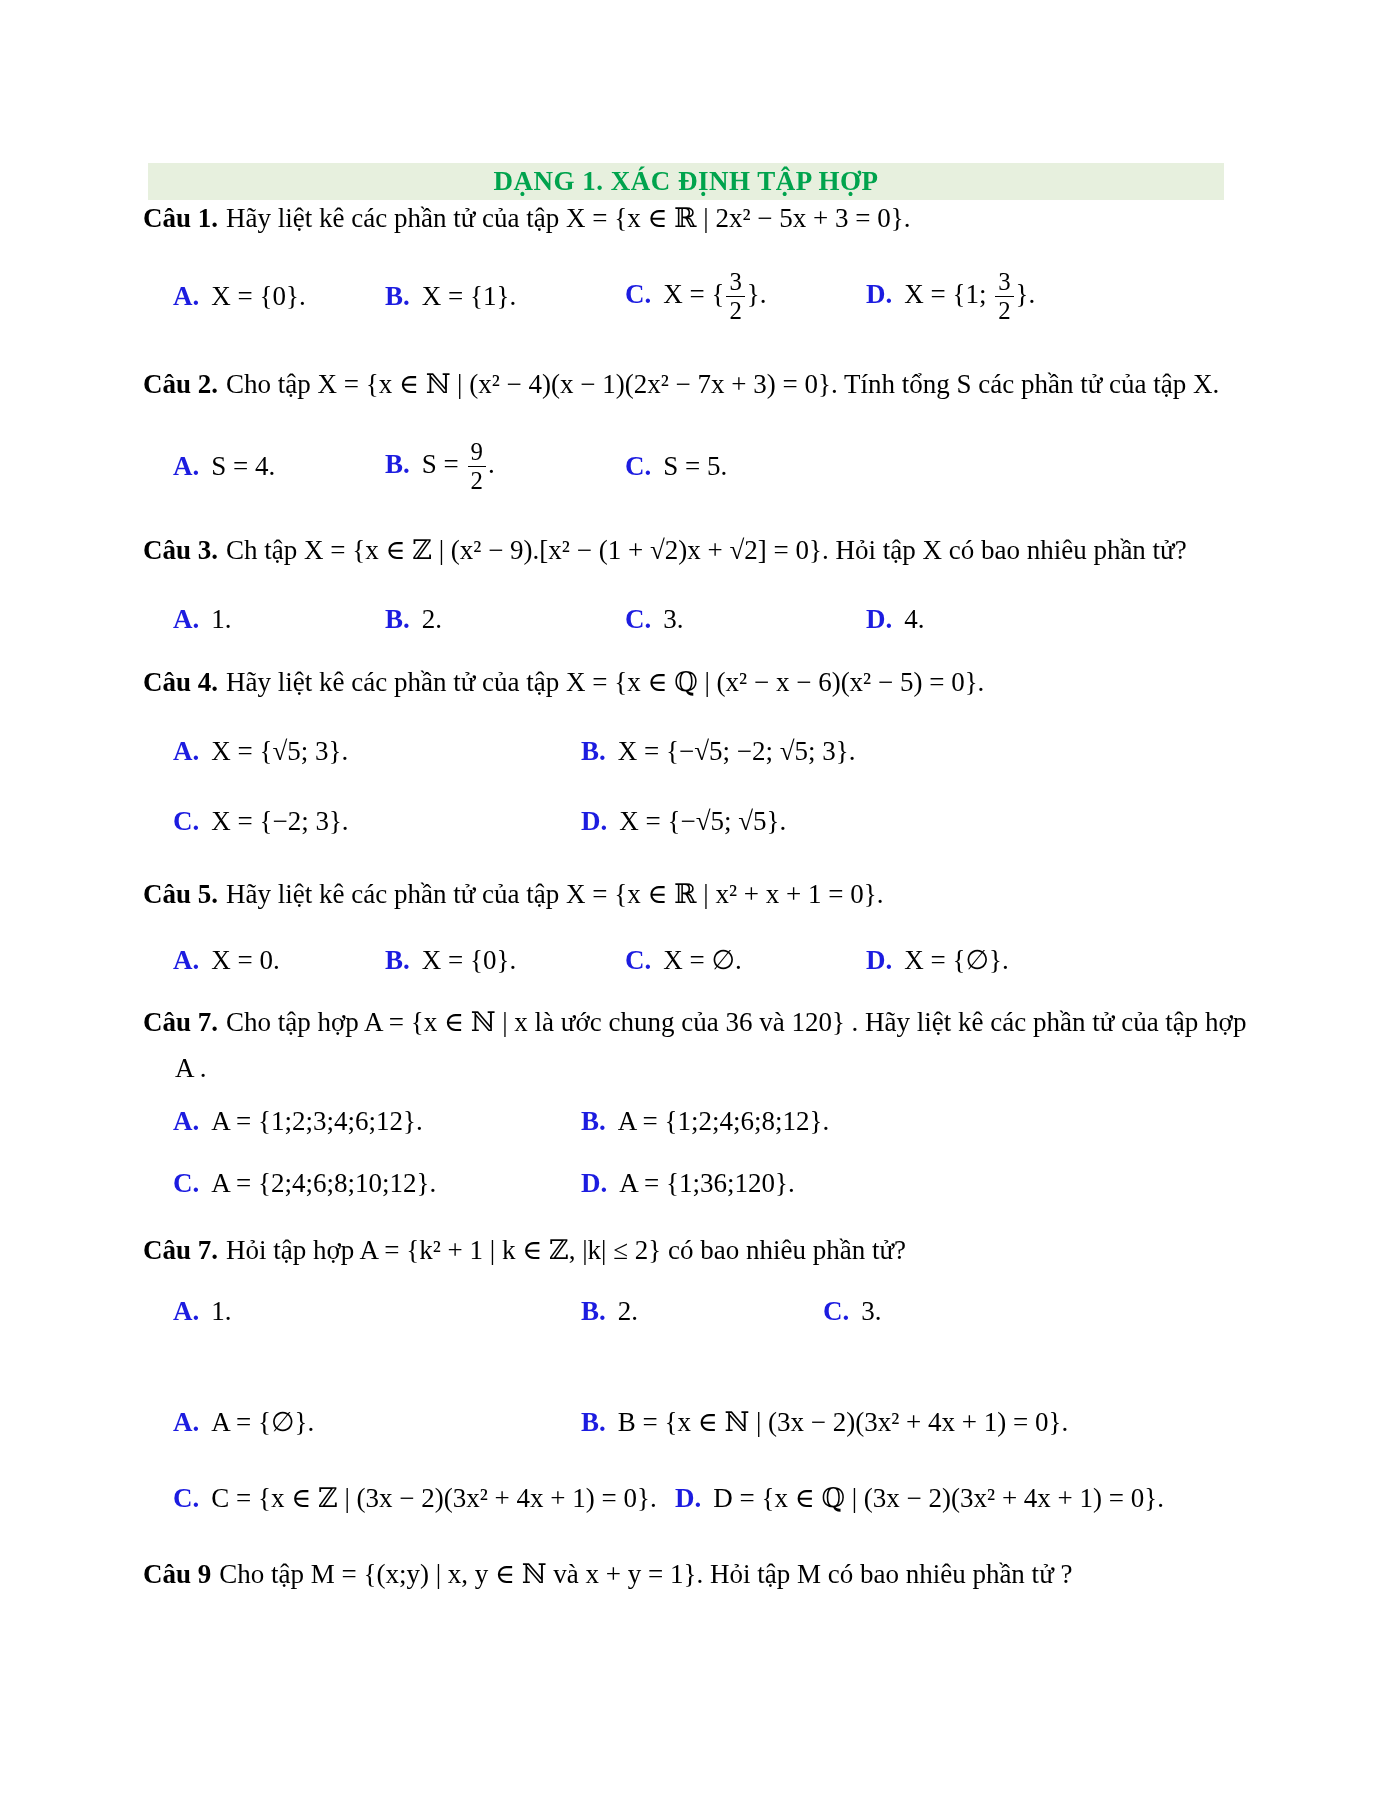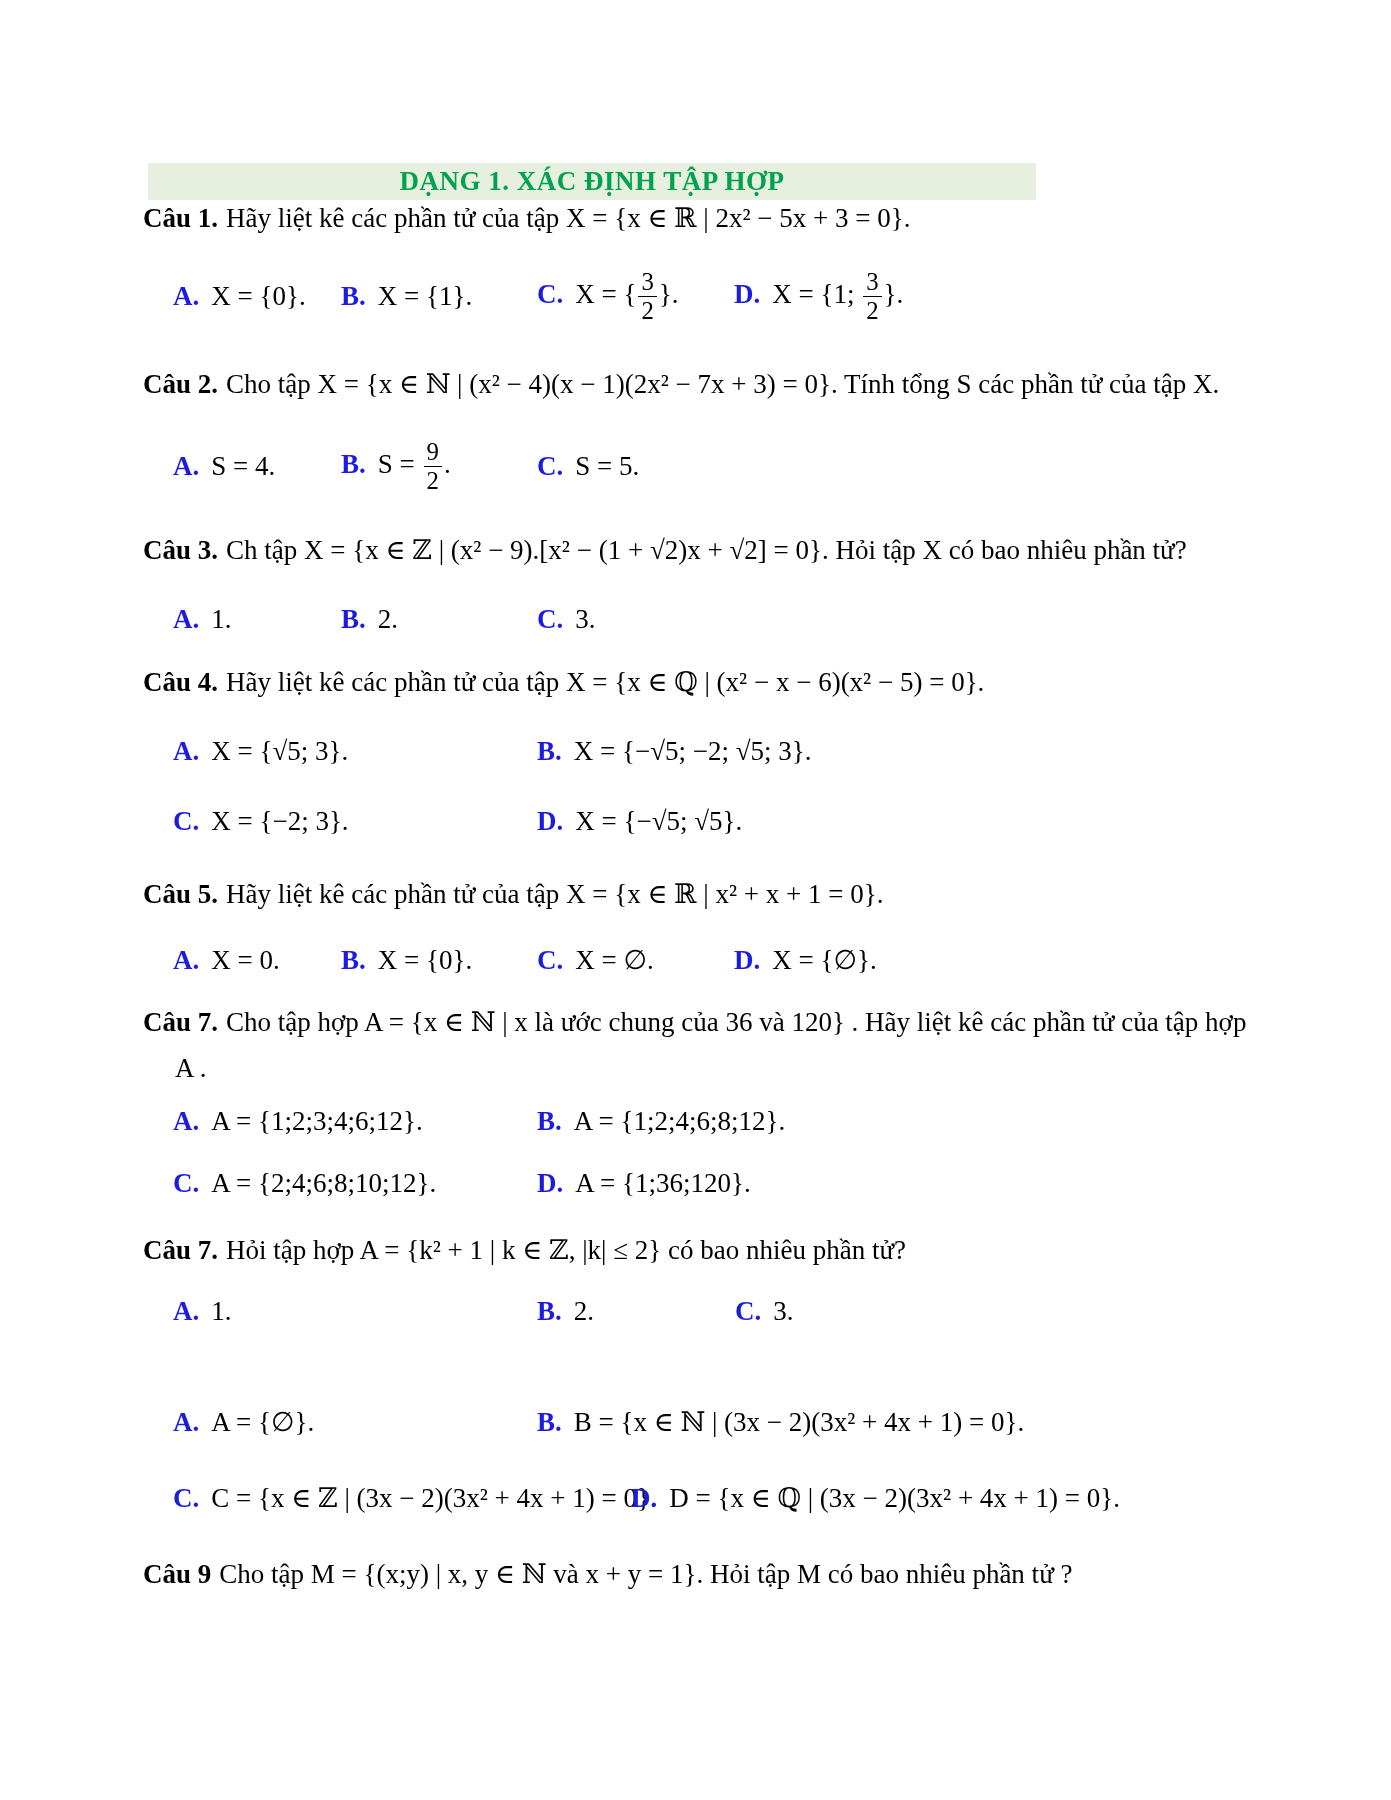--- a/index.html
+++ b/index.html
@@ -2,28 +2,28 @@
 <html><head>
 <meta charset="utf-8">
 <style>
   html,body{margin:0;padding:0;background:#ffffff;}
   .page{
     position:relative;width:1391px;height:1800px;background:#ffffff;
     font-family:"Liberation Serif","DejaVu Serif",serif;
     font-size:27px;color:#000;overflow:hidden;
   }
   .titlebar{
-    position:absolute;left:148px;top:163px;width:888px;height:37px;
+    position:absolute;left:148px;top:163px;width:1076px;height:37px;
     background:#e7f0de;display:flex;align-items:center;justify-content:center;
   }
   .titlebar .t{font-weight:bold;font-size:27px;color:#00a34d;letter-spacing:.5px;}
   .q{position:absolute;left:143px;width:1150px;line-height:1.35;white-space:nowrap;}
   .qlabel{font-weight:bold;margin-right:8px;}
   .m{}
-  .arow{position:absolute;left:173px;width:1080px;display:grid;align-items:center;white-space:nowrap;}
+  .arow{position:absolute;left:173px;width:1080px;display:grid;align-items:center;white-space:nowrap;gap:44px;}
   .r4 {grid-template-columns:168px 196px 197px 1fr;}
   .r4b{grid-template-columns:364px 198px 143px 1fr;}
   .r2 {grid-template-columns:364px 1fr;}
   .r2c{grid-template-columns:458px 1fr;font-size:27px;}
   .letter{color:#1c1ce0;font-weight:bold;margin-right:12px;font-style:normal;}
   .ans{display:block;}
   .frac{display:inline-flex;flex-direction:column;align-items:center;vertical-align:middle;line-height:1.12;font-size:.92em;margin:0 2px;}
   .fn{border-bottom:1.6px solid #000;padding:0 3px;}
   .fd{padding:0 3px;}
 </style>
@@ -64,20 +64,21 @@
     <div class="ans"><span class="letter">C.</span><span class="m">S = 5.</span></div>
   </div>
 
   <div class="q" style="top:532px">
     <span class="qlabel">Câu 3.</span><span>Ch tập </span><span class="m">X = {x ∈ ℤ | (x² − 9).[x² − (1 + √2)x + √2] = 0}. </span><span>Hỏi tập </span><span class="m">X </span><span>có bao nhiêu phần tử?</span>
   </div>
   <div class="arow r4" style="top:604px">
     <div class="ans"><span class="letter">A.</span><span>1.</span></div>
     <div class="ans"><span class="letter">B.</span><span>2.</span></div>
     <div class="ans"><span class="letter">C.</span><span>3.</span></div>
+    <div class="ans"><span class="letter">D.</span><span>4.</span></div>
   </div>
 
   <div class="q" style="top:664px">
     <span class="qlabel">Câu 4.</span><span>Hãy liệt kê các phần tử của tập </span><span class="m">X = {x ∈ ℚ | (x² − x − 6)(x² − 5) = 0}.</span>
   </div>
   <div class="arow r2" style="top:736px">
     <div class="ans"><span class="letter">A.</span><span class="m">X = {√5; 3}.</span></div>
     <div class="ans"><span class="letter">B.</span><span class="m">X = {−√5; −2; √5; 3}.</span></div>
   </div>
   <div class="arow r2" style="top:806px">

